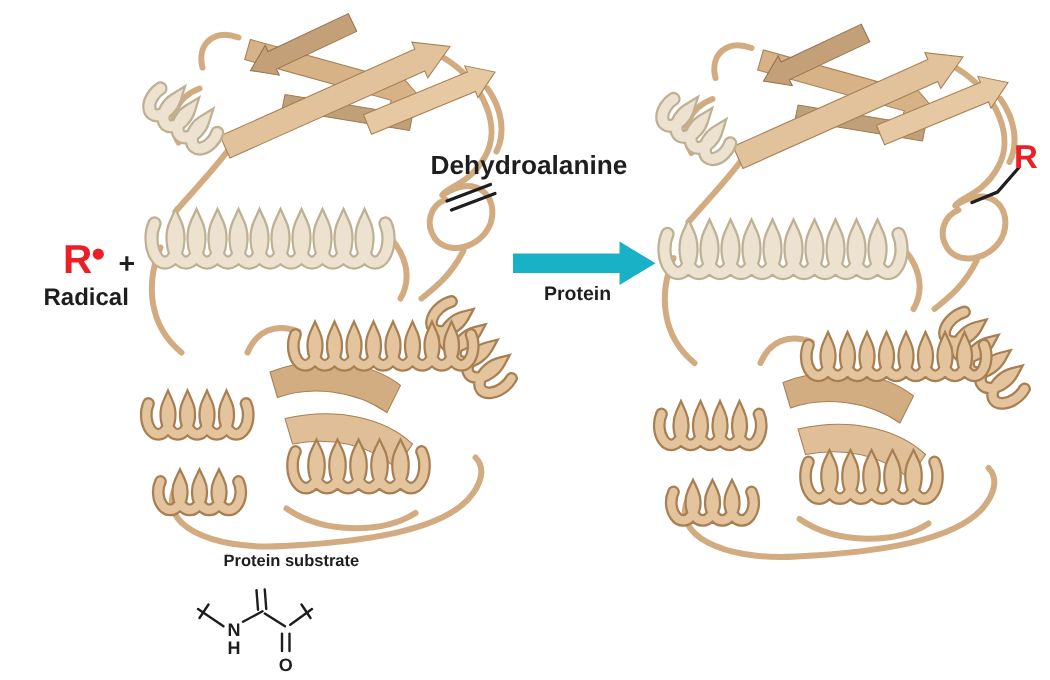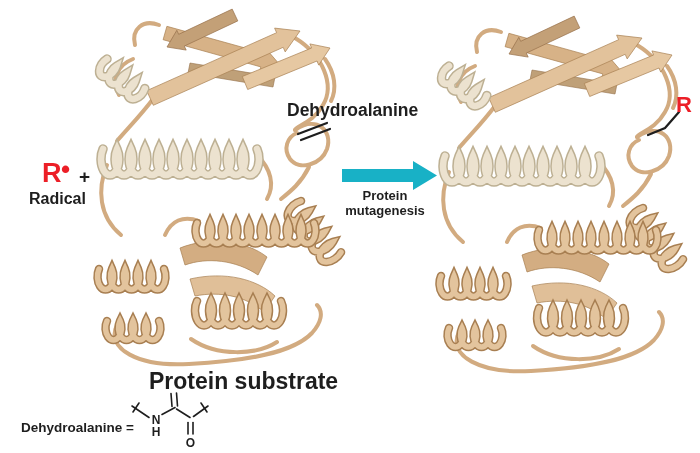--- a/index.html
+++ b/index.html
@@ -9,21 +9,21 @@
   }
   #art{position:absolute;left:0;top:0;}
   .lbl{position:absolute;font-weight:700;white-space:nowrap;}
   #lbl-dha{left:287px;top:100px;font-size:17.5px;text-align:right;}
   #radical-r{left:42px;top:160px;font-size:27px;color:#ec1f27;line-height:1;}
   #radical-dot{left:61px;top:156px;font-size:26px;color:#ec1f27;line-height:1;}
   #plus-sign{left:79px;top:166px;font-size:19px;}
   #radical-caption{left:29px;top:190px;font-size:16px;}
   #arrow-caption{left:333px;top:189px;width:104px;text-align:center;font-size:13px;line-height:14.5px;}
   #arrow-caption span{display:block;font-weight:700;}
-  #protein-caption{left:149px;top:368px;font-size:23px;}
+  #protein-caption{left:149px;top:368px;font-size:11px;}
   #formula-label{left:21px;top:420px;font-size:13.5px;}
   #product-r{left:676px;top:92px;font-size:22px;color:#ec1f27;}
 
   
   .lp{fill:none;stroke:#d2ab80;stroke-width:4;stroke-linecap:round;}
   .sh1{fill:#e2c29b;stroke:#a87f52;stroke-width:.7;}
   .sh2{fill:#d7b287;stroke:#a87f52;stroke-width:.7;}
   .sh3{fill:#c3a077;stroke:#96704a;stroke-width:.7;}
   .sh4{fill:#e6c8a2;stroke:#a87f52;stroke-width:.7;}
   .sh5{fill:#bfa078;stroke:#96704a;stroke-width:.6;}
@@ -122,21 +122,19 @@
 
   <div class="lbl" id="lbl-dha">Dehydroalanine</div>
 
   <div class="lbl" id="radical-r">R</div>
   <div class="lbl" id="radical-dot">•</div>
   <div class="lbl" id="plus-sign">+</div>
   <div class="lbl" id="radical-caption">Radical</div>
 
   <div class="lbl" id="arrow-caption">
     <span>Protein</span>
-    <span>mutagenesis</span>
   </div>
 
   <div class="lbl" id="protein-caption">Protein substrate</div>
 
-  <div class="lbl" id="formula-label">Dehydroalanine =</div>
 
   <div class="lbl" id="product-r">R</div>
 </div>
 
 </body></html>

